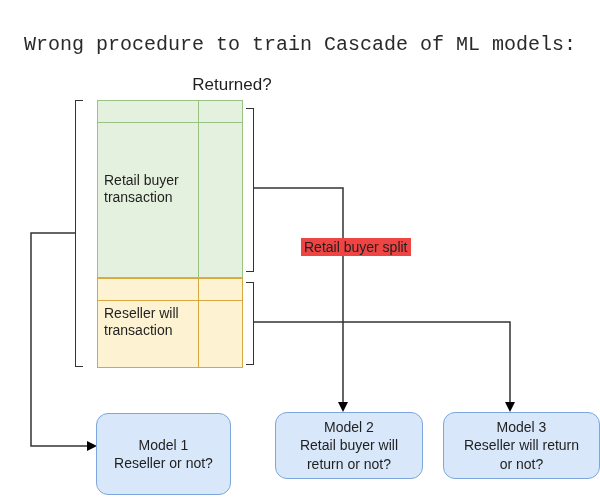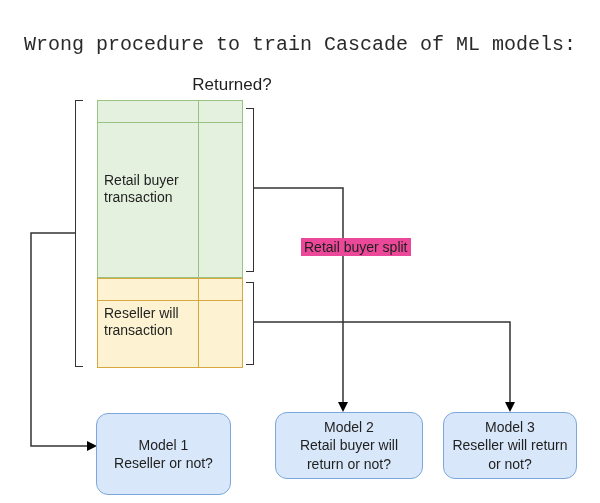--- a/index.html
+++ b/index.html
@@ -106,21 +106,21 @@
   
   svg.connectors {
     position: absolute;
     left: 0; top: 0;
     width: 600px; height: 503px;
     pointer-events: none;
   }
   
   .edge-label {
     position: absolute;
-    background: #ec4899;
+    background: #ef4444;
     font-size: 14px;
     padding: 1px 3px;
     color: #1f1f1f;
     white-space: nowrap;
   }
   .edge-label.retail-split { left: 301px; top: 238px; }
   .edge-label.resell-split { left: 362px; top: 313px; }
   
   .model-box {
     position: absolute;
@@ -132,21 +132,21 @@
     align-items: center;
     justify-content: center;
     text-align: center;
     font-size: 14px;
     line-height: 1.3;
     white-space: pre-line;
     color: #1f1f1f;
   }
   .model-box.m1 { left: 96px;  top: 413px; width: 135px; height: 82px; }
   .model-box.m2 { left: 275px; top: 412px; width: 148px; height: 67px; }
-  .model-box.m3 { left: 443px; top: 412px; width: 134px; height: 67px; }
+  .model-box.m3 { left: 443px; top: 412px; width: 157px; height: 67px; }
 </style>
 </head>
 <body>
 
 <div class="canvas">
 
   <div class="title">Wrong procedure to train Cascade of ML models:</div>
 
   <div class="col-header">Returned?</div>
 

